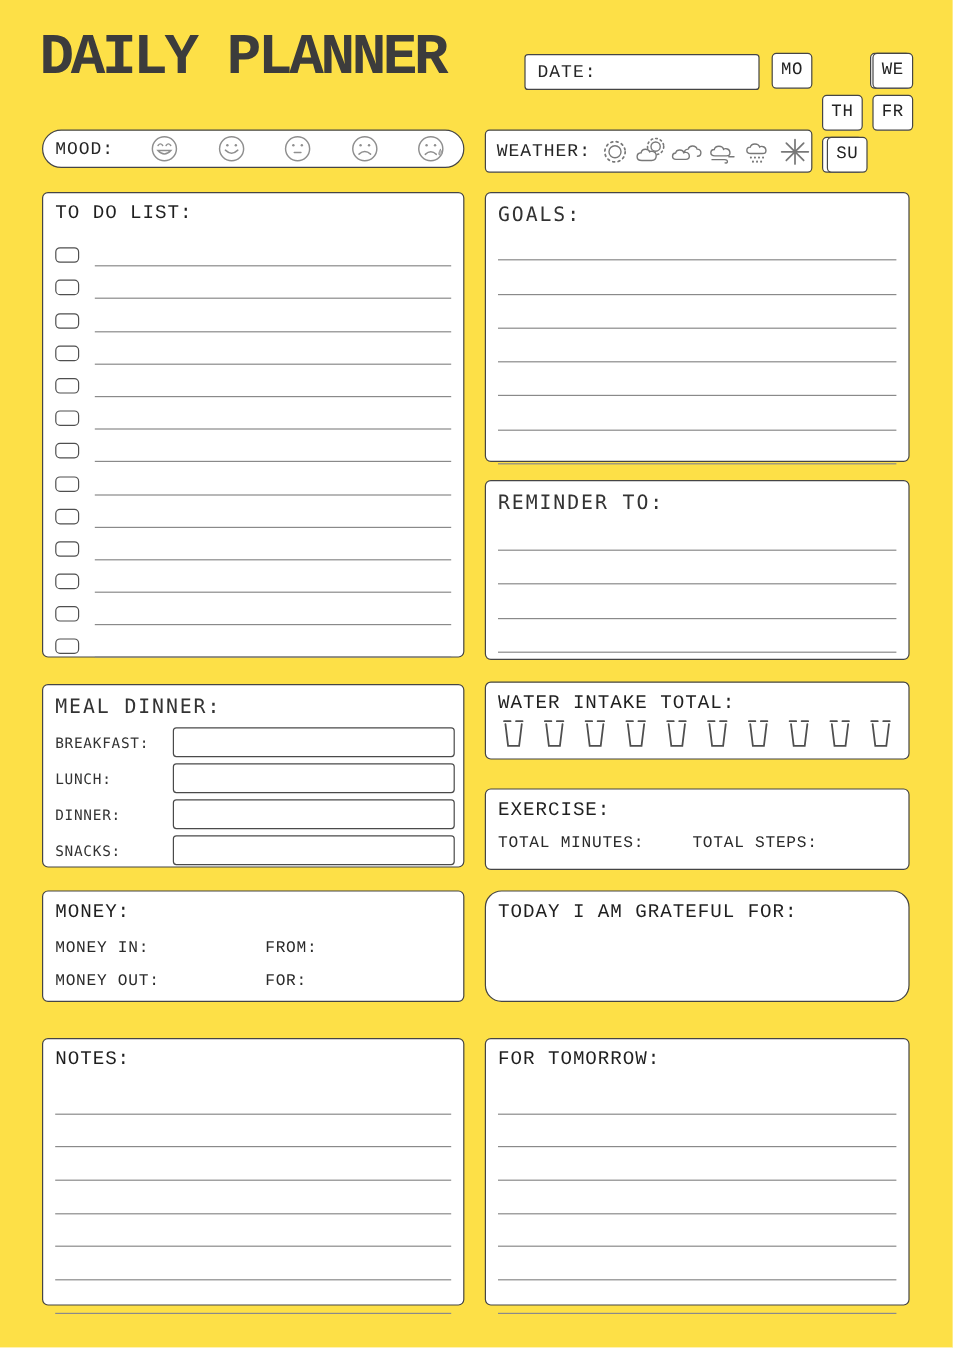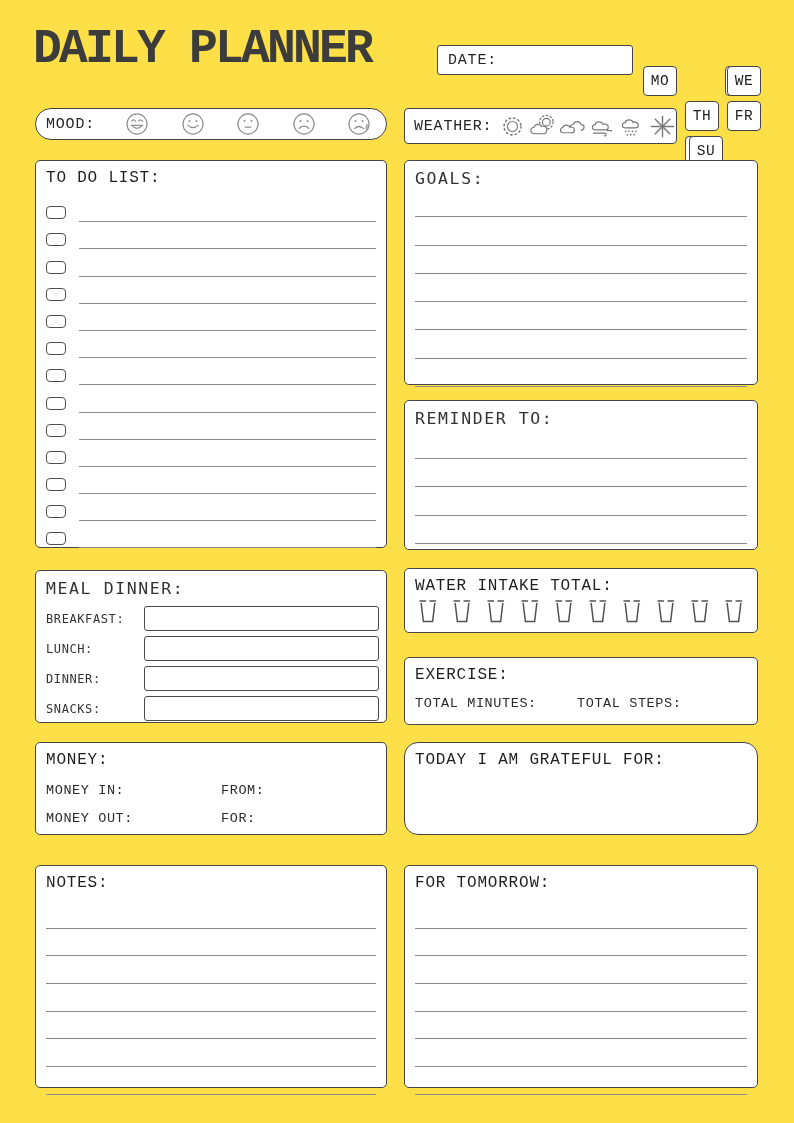--- a/index.html
+++ b/index.html
@@ -24,21 +24,21 @@
     font-family:"DejaVu Sans Mono", monospace; font-size:16.5px;
     letter-spacing:1.6px; color:#333;
   }
   .sm { font-size:13.5px; letter-spacing:0.6px; color:#2a2a2a; white-space:nowrap; position:absolute; }
   .sans-sm { font-family:"DejaVu Sans Mono", monospace; font-size:12px; letter-spacing:0.6px; color:#333; }
 
   
   .date-box { left:437px; top:45px; width:196px; height:30px; border-radius:3px;
               display:flex; align-items:center; padding-left:10px; font-size:15px; letter-spacing:0.8px; }
   .day { width:34px; height:30px; border-radius:4px; display:flex; align-items:center;
-         justify-content:center; font-size:14.5px; letter-spacing:0.5px; color:#222;margin-top:22px; }
+         justify-content:center; font-size:14.5px; letter-spacing:0.5px; color:#222; }
 
   .mood-box { left:35px; top:108px; width:352px; height:32px; border-radius:16px;
               display:flex; align-items:center; justify-content:space-between; padding:0 14px 0 10px; }
   .mood-box .lbl { font-size:15px; letter-spacing:0.8px; }
   .weather-box { left:404px; top:108px; width:273px; height:36px; border-radius:4px;
                  display:flex; align-items:center; padding:0 6px 0 9px; gap:1px; }
   .weather-box .lbl { font-size:15px; letter-spacing:0.8px; margin-right:5px; }
 
   
   .todo-rows { position:absolute; left:10px; right:10px; top:34px; }

